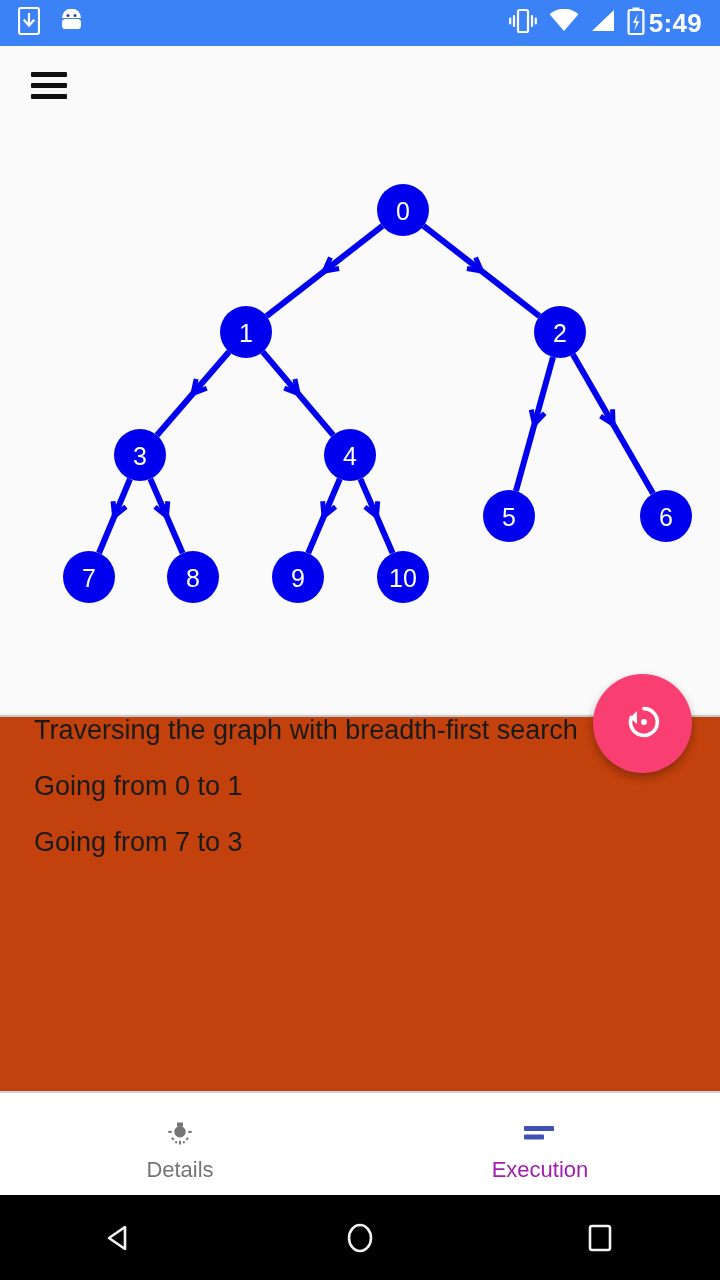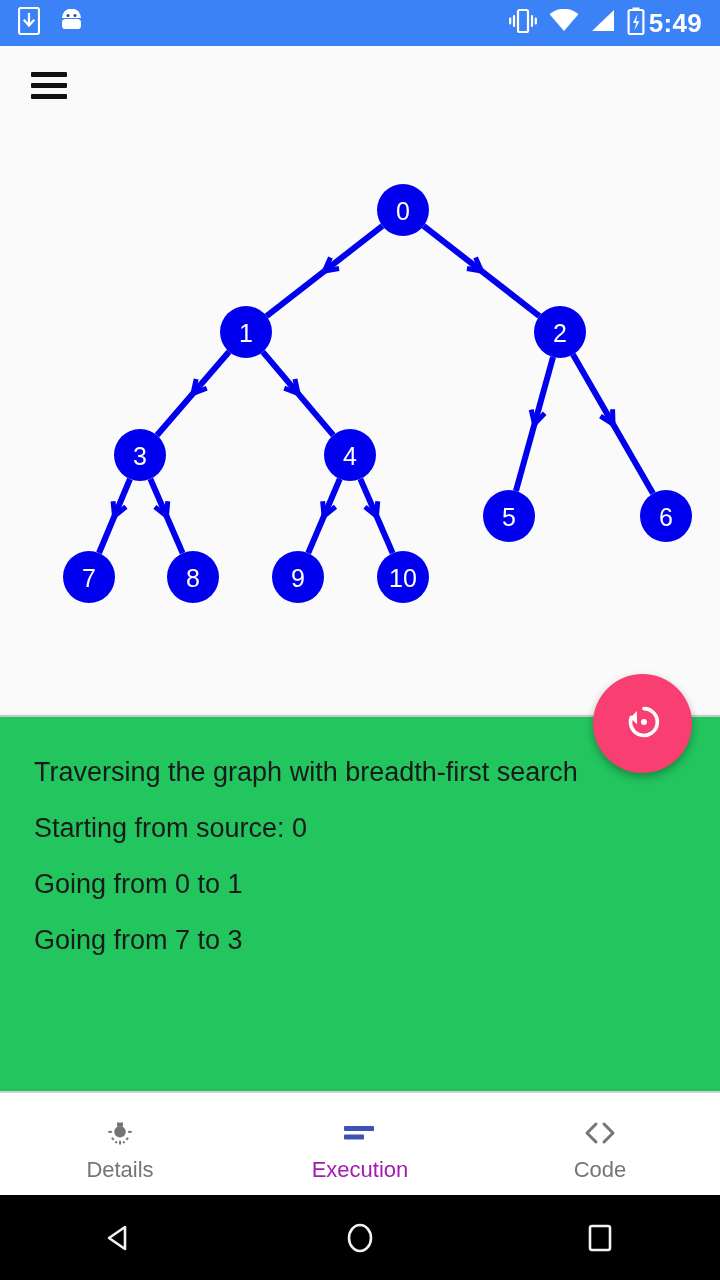--- a/index.html
+++ b/index.html
@@ -129,24 +129,23 @@
     padding: 0;
   }
 
   
   .log-area {
     position: absolute;
     left: 0;
     top: 717px;
     width: 720px;
     height: 375px;
-    background: #22c55e;
+    background: #c2410c;
     overflow: hidden;
     box-sizing: border-box;
-    padding-top: 42px;
   }
   .log-line {
     color: #1a1a1a;
     font-size: 27px;
     line-height: 1;
     padding-left: 34px;
     margin-bottom: 29px;
     white-space: nowrap;
   }
 
@@ -350,21 +349,20 @@
       <svg width="46" height="46" viewBox="0 0 24 24">
         <path d="M12.5 5 A7 7 0 1 1 5.9 9.6" fill="none" stroke="#ffffff" stroke-width="1.9" stroke-linecap="round"></path>
         <path d="M8.8 6.3 L5.3 9.9 L8.9 13.2 Z" fill="#ffffff"></path>
         <circle cx="12.5" cy="12" r="1.55" fill="#ffffff"></circle>
       </svg>
     </span>
   </button>
 
   <div class="log-area">
     <div class="log-line">Traversing the graph with breadth-first search</div>
-    <div class="log-line">Starting from source: 0</div>
     <div class="log-line">Going from 0 to 1</div>
     <div class="log-line">Going from 7 to 3</div>
   </div>
 
   <div class="divider-nav"></div>
 
   <div class="bottom-nav">
 
     <div class="nav-item">
       <span class="nav-icon">
@@ -386,29 +384,20 @@
     <div class="nav-item active">
       <span class="nav-icon">
         <svg width="34" height="20" viewBox="0 0 34 20">
           <rect x="1" y="3" width="30" height="5" rx="1" fill="#3F51B5"></rect>
           <rect x="1" y="11.5" width="20" height="5" rx="1" fill="#3F51B5"></rect>
         </svg>
       </span>
       <span class="nav-label">Execution</span>
     </div>
 
-    <div class="nav-item">
-      <span class="nav-icon">
-        <svg width="36" height="26" viewBox="0 0 36 26">
-          <path d="M14 4 L5 13 L14 22" fill="none" stroke="#757575" stroke-width="3" stroke-linecap="round" stroke-linejoin="round"></path>
-          <path d="M22 4 L31 13 L22 22" fill="none" stroke="#757575" stroke-width="3" stroke-linecap="round" stroke-linejoin="round"></path>
-        </svg>
-      </span>
-      <span class="nav-label">Code</span>
-    </div>
   </div>
 
   <div class="sys-nav">
     <div class="sys-btn">
       <svg width="40" height="40" viewBox="0 0 40 40">
         <path d="M25 9 L25 31 L9 20 Z" fill="none" stroke="#f2f2f2" stroke-width="2.6" stroke-linejoin="round"></path>
       </svg>
     </div>
     <div class="sys-btn">
       <svg width="40" height="40" viewBox="0 0 40 40">

